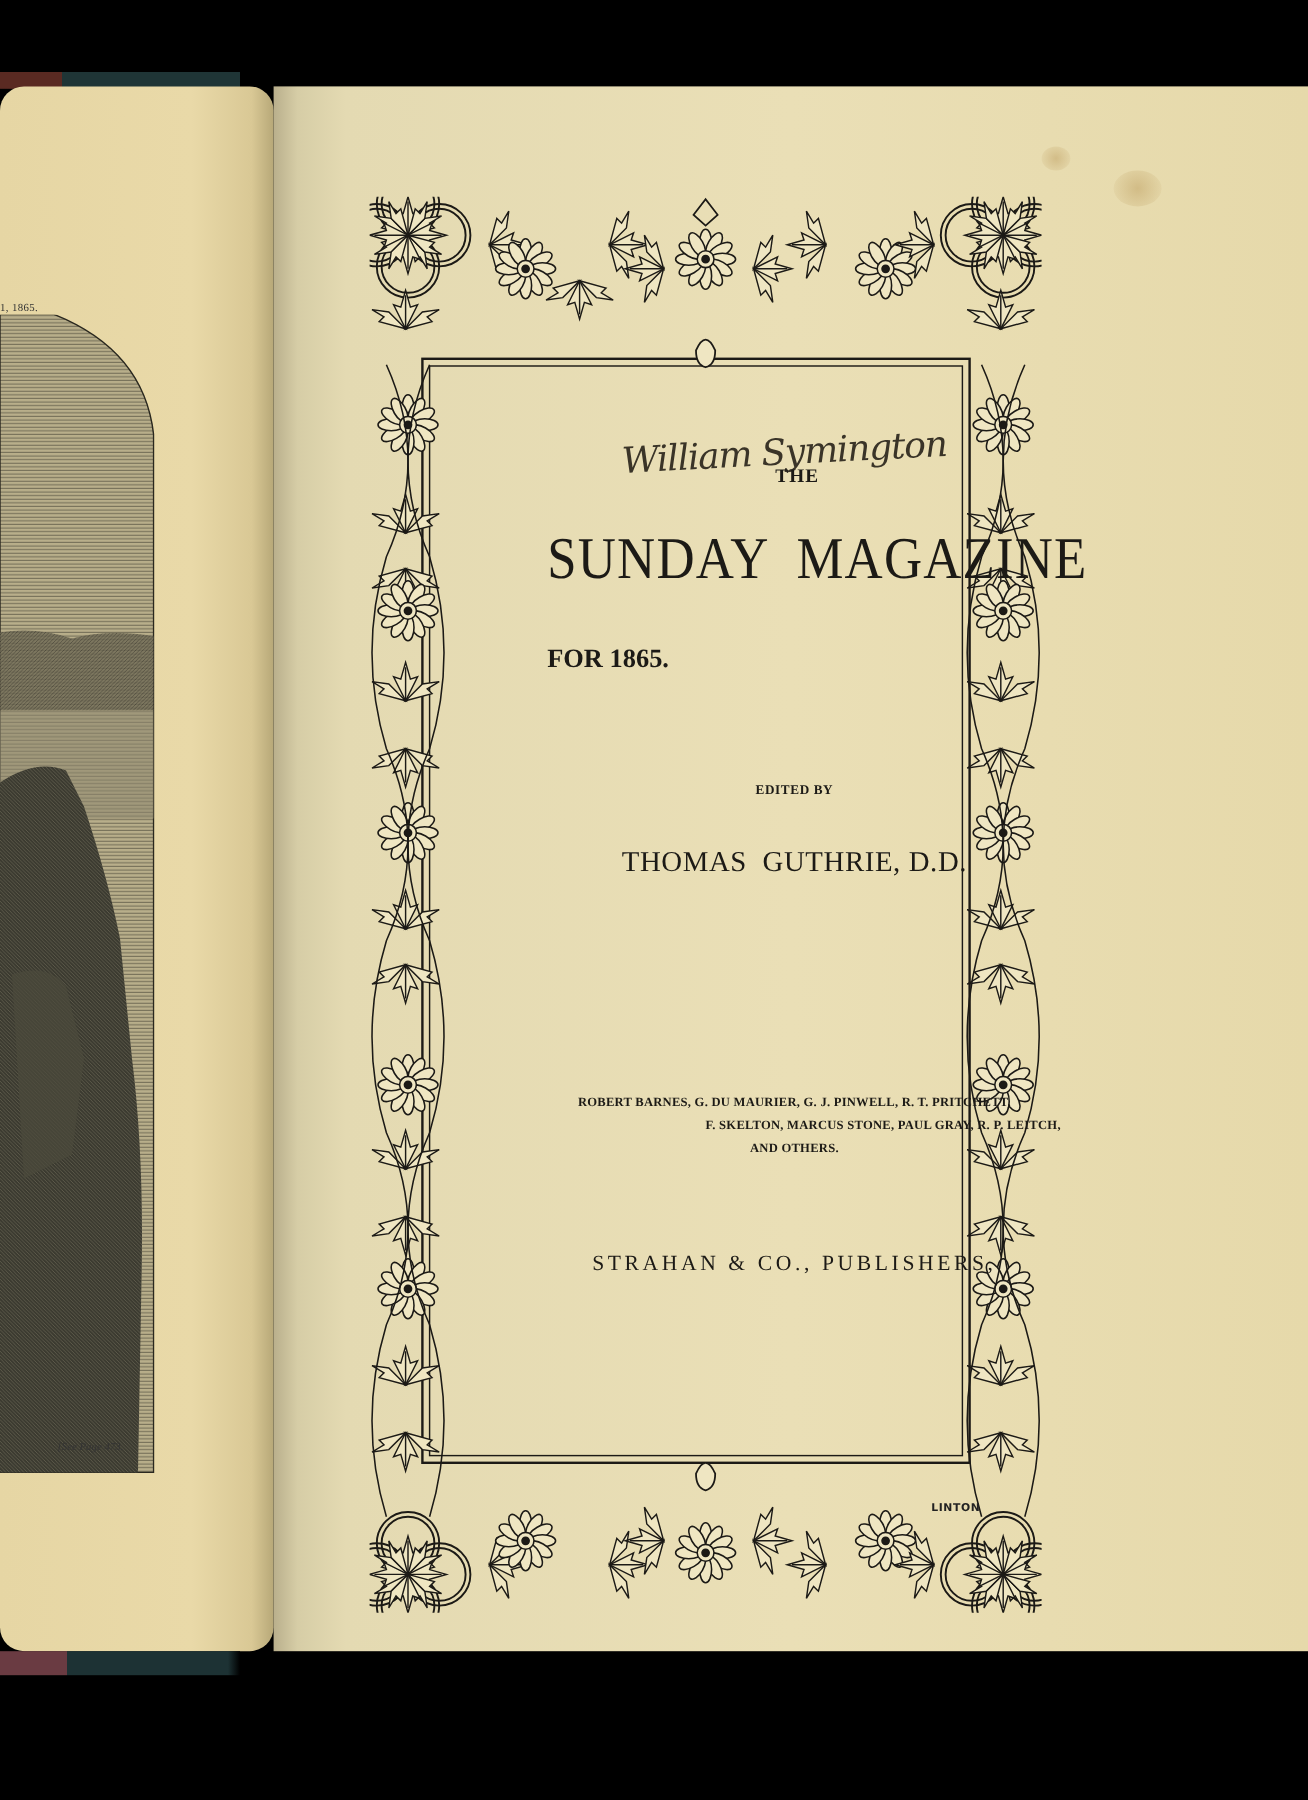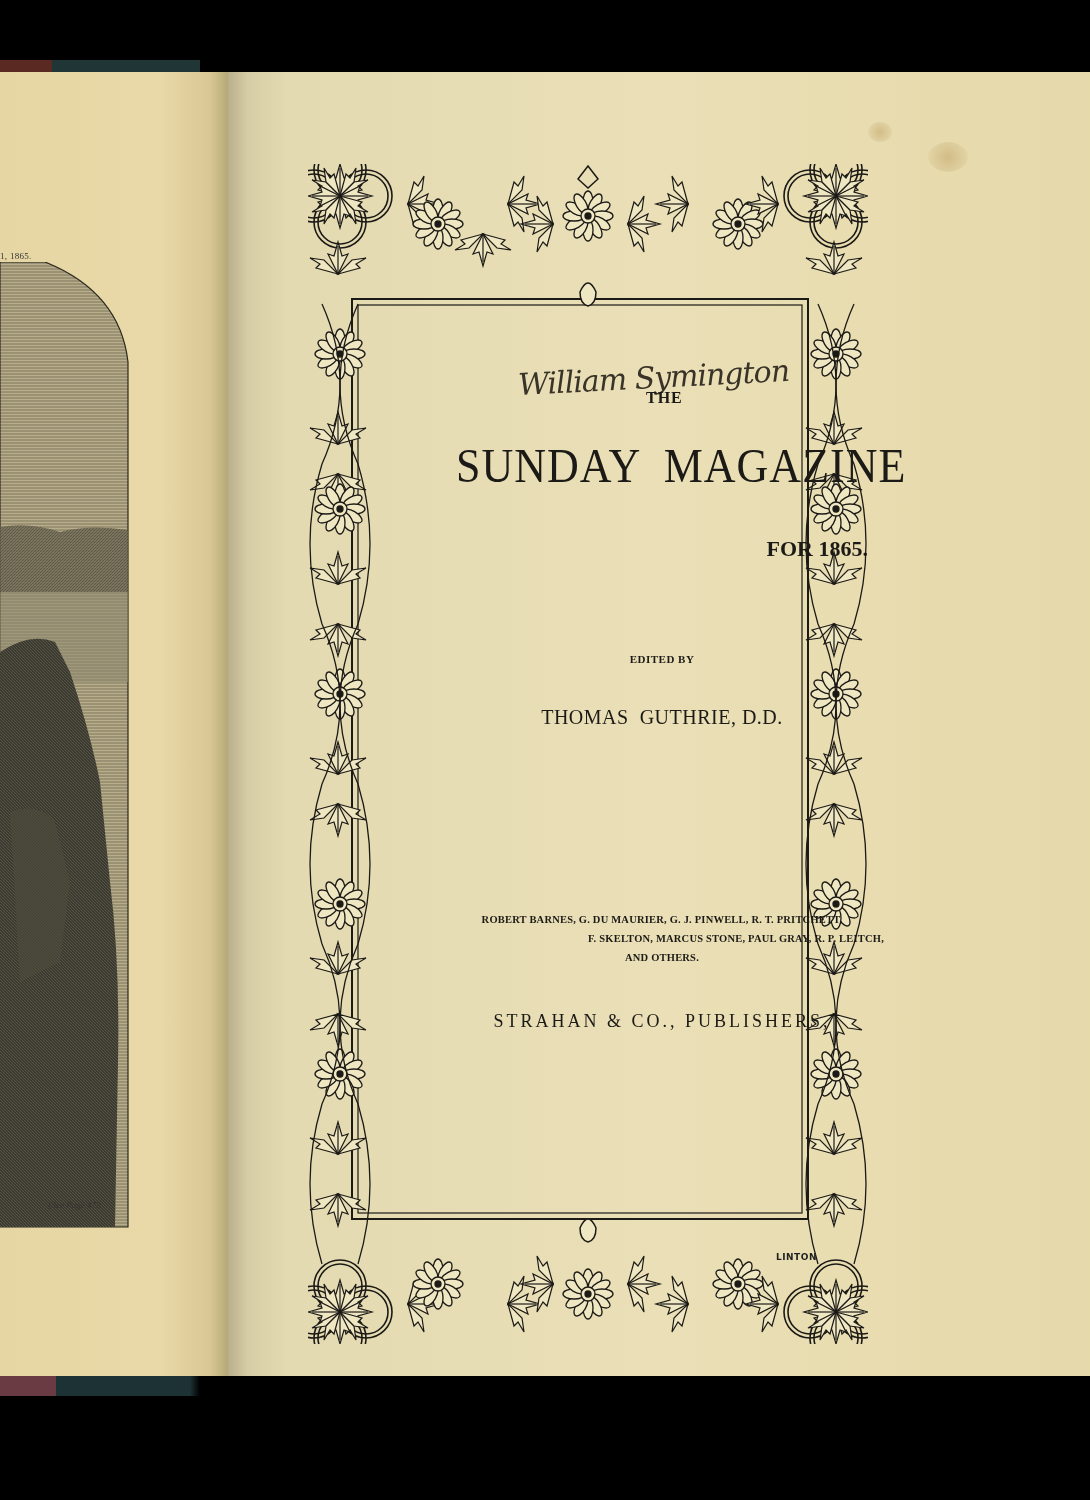--- a/index.html
+++ b/index.html
@@ -6,43 +6,44 @@
   body {
     width:1090px; height:1500px; background:#000; position:relative; overflow:hidden;
     font-family:"Liberation Serif", "DejaVu Serif", serif;
   }
   .spread { position:absolute; left:0; top:72px; width:1090px; height:1304px; }
   .cover-edge-top { position:absolute; left:0; top:60px; width:200px; height:14px; background:linear-gradient(90deg,#5a2a22 0,#5a2a22 52px,#1f3536 52px,#1f3536 200px); }
   .cover-edge-bot { position:absolute; left:0; top:1376px; width:200px; height:20px; background:linear-gradient(90deg,#6a3b42 0,#6a3b42 56px,#1d3234 56px,#1d3234 190px,#000 200px); }
   .left-page {
     position:absolute; left:0; top:0; width:228px; height:1304px;
     background:linear-gradient(90deg,#e6d6a4 0%,#e9d9a8 70%,#d9c895 92%,#b7a878 100%);
+    border-radius:20px;
   }
   .right-page {
     position:absolute; left:228px; top:0; width:862px; height:1304px;
     background:linear-gradient(90deg,#b9af8c 0px,#d6cda6 20px,#e4dab2 60px,#eadfb6 50%,#e6d9aa 100%);
   }
   .plate-date { position:absolute; left:0; top:179px; font-size:9px; color:#333; letter-spacing:0.3px; }
   .plate {
     position:absolute; left:0; top:190px; width:129px; height:980px; overflow:hidden;
   }
   .plate-caption { position:absolute; left:48px; top:1128px; font-size:9px; font-style:italic; color:#333; }
   .stain { position:absolute; border-radius:50%; background:radial-gradient(circle,rgba(170,130,60,0.35),rgba(170,130,60,0)); }
 
   .border-svg { position:absolute; left:80px; top:92px; }
   .title-block { position:absolute; left:200px; top:225px; width:440px; text-align:center; color:#1c1a16; }
   .signature { position:absolute; left:290px; top:288px; font-family:"DejaVu Serif", serif; font-style:italic; font-size:30px; color:#3a3428; transform:rotate(-3deg); letter-spacing:-1px; }
   .the { position:absolute; left:418px; top:317px; font-size:16px; letter-spacing:1px;font-weight:bold; }
   .mag-title { position:absolute; left:228px; top:368px; width:412px; font-size:44px; letter-spacing:1px; transform:scaleY(1.12); transform-origin:center; }
   .for-year { position:absolute; left:228px; top:464px; width:412px; font-size:22px; font-weight:bold; }
   .edited-by { position:absolute; left:228px; top:581px; width:412px; font-size:11px; font-weight:bold; letter-spacing:0.5px; }
-  .editor { position:absolute; left:228px; top:634px; width:412px; font-size:20px; letter-spacing:0.5px; }
+  .editor { position:absolute; left:228px; top:634px; width:412px; font-size:24px; letter-spacing:0.5px; }
   .illus-by { position:absolute; left:228px; top:764px; width:412px; font-size:15px; font-weight:bold; font-style:italic; font-family:"DejaVu Serif", serif; }
   .illus-line { position:absolute; left:212px; width:444px; font-size:10.5px; font-weight:bold; letter-spacing:0.2px;margin-top:48px; }
-  .publisher { position:absolute; left:228px; top:939px; width:412px; font-size:18px; letter-spacing:3px; }
+  .publisher { position:absolute; left:228px; top:970px; width:412px; font-size:18px; letter-spacing:3px; }
   .place { position:absolute; left:228px; top:999px; width:412px; font-size:17px; letter-spacing:0.5px; }
   .place .sc { font-size:12px; }
   .linton { position:absolute; left:548px; top:1180px; font-family:"DejaVu Sans", sans-serif; font-size:9px; font-weight:bold; color:#222; letter-spacing:0.5px; }
 </style>
 </head>
 <body>
 
 <div class="cover-edge-top"></div>
 <div class="spread">
 
@@ -196,21 +197,21 @@
         <use href="#leaf" transform="translate(30,1030) rotate(180)"></use>
         <path d="M14 140 Q50 220 14 300 Q-10 380 14 460 Q50 540 14 620 Q-10 700 14 780 Q50 860 14 940 Q-10 1020 14 1100" stroke="#1c1a16" stroke-width="1.3" fill="none"></path>
         <path d="M50 140 Q14 220 50 300 Q74 380 50 460 Q14 540 50 620 Q74 700 50 780 Q14 860 50 940 Q74 1020 50 1100" stroke="#1c1a16" stroke-width="1.3" fill="none"></path>
       </g>
     </svg>
 
     <div class="title-block"></div>
     <div class="signature">William Symington</div>
     <div class="the" style="color:#1c1a16;">THE</div>
     <div class="mag-title" style="text-align:center;color:#1c1a16;white-space:pre;">SUNDAY  MAGAZINE</div>
-    <div class="for-year" style="text-align:right;color:#1c1a16;">FOR 1865.</div>
+    <div class="for-year" style="text-align:left;color:#1c1a16;">FOR 1865.</div>
     <div class="edited-by" style="text-align:center;color:#1c1a16;">EDITED BY</div>
     <div class="editor" style="text-align:center;color:#1c1a16;white-space:pre;">THOMAS  GUTHRIE, D.D.</div>
     <div class="illus-line" style="top:794px;text-align:center;color:#1c1a16;">ROBERT BARNES, G. DU MAURIER, G. J. PINWELL, R. T. PRITCHETT,</div>
     <div class="illus-line" style="top:813px;text-align:right;color:#1c1a16;">F. SKELTON, MARCUS STONE, PAUL GRAY, R. P. LEITCH,</div>
     <div class="illus-line" style="top:832px;text-align:center;color:#1c1a16;">AND OTHERS.</div>
     <div class="publisher" style="text-align:center;color:#1c1a16;">STRAHAN &amp; CO., PUBLISHERS,</div>
     <div class="linton">LINTON</div>
   </div>
 </div>
 <div class="cover-edge-bot"></div>

